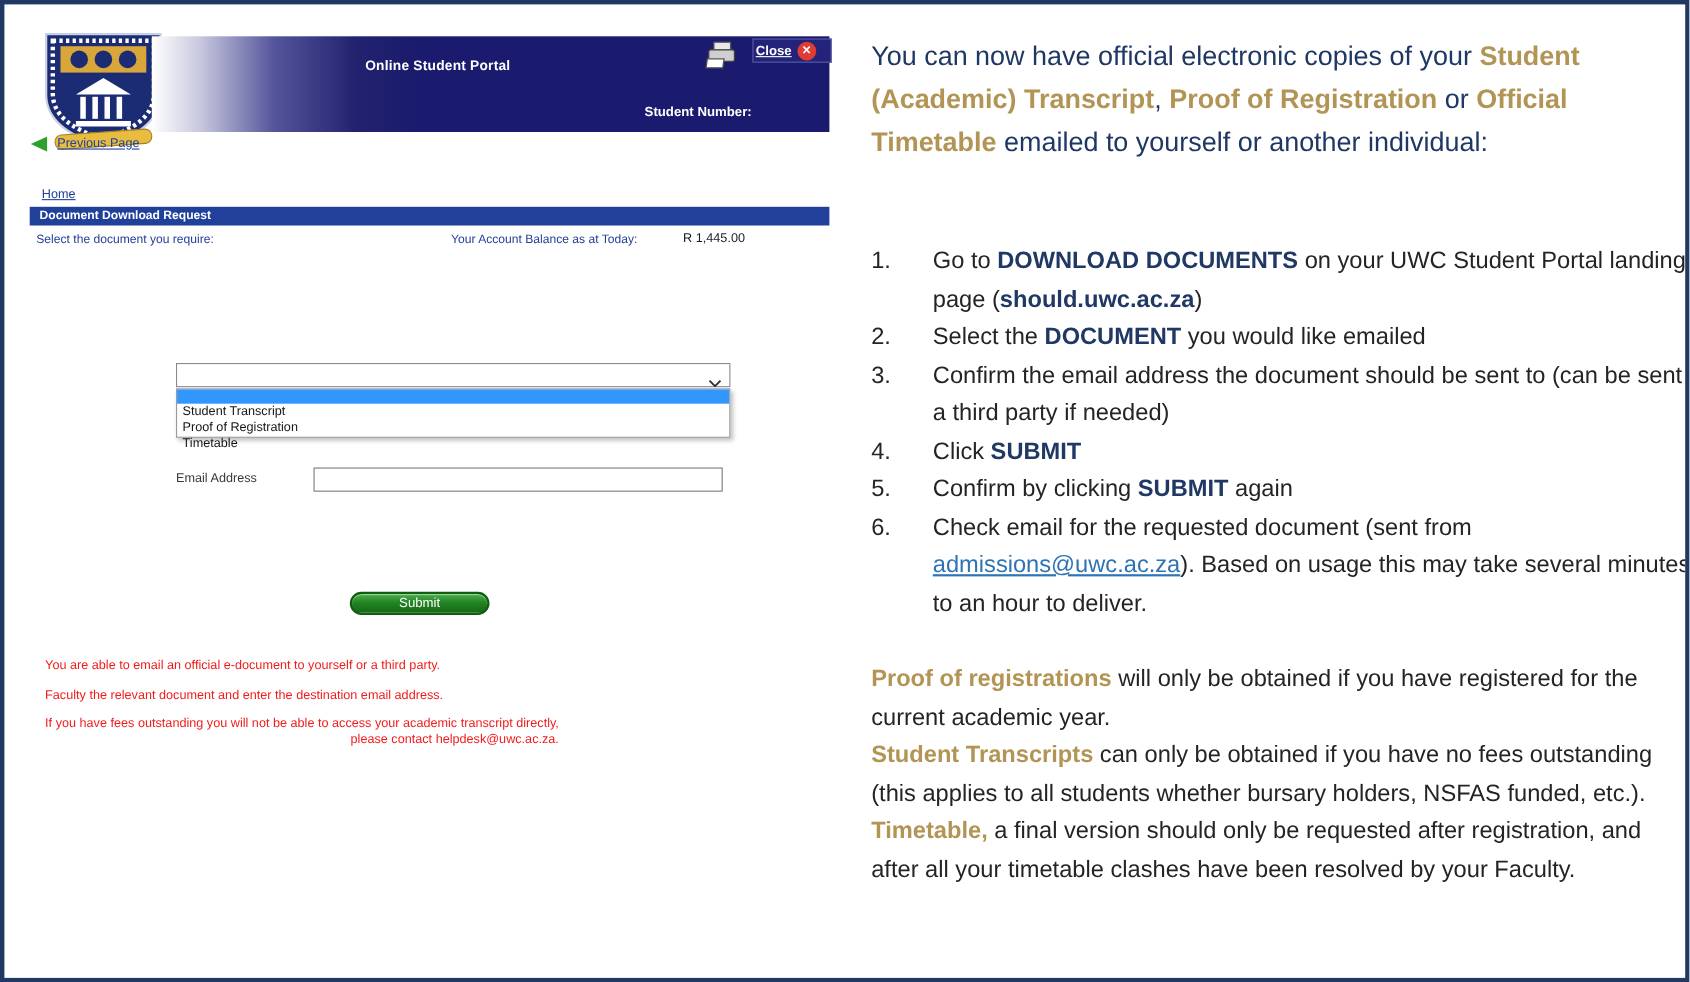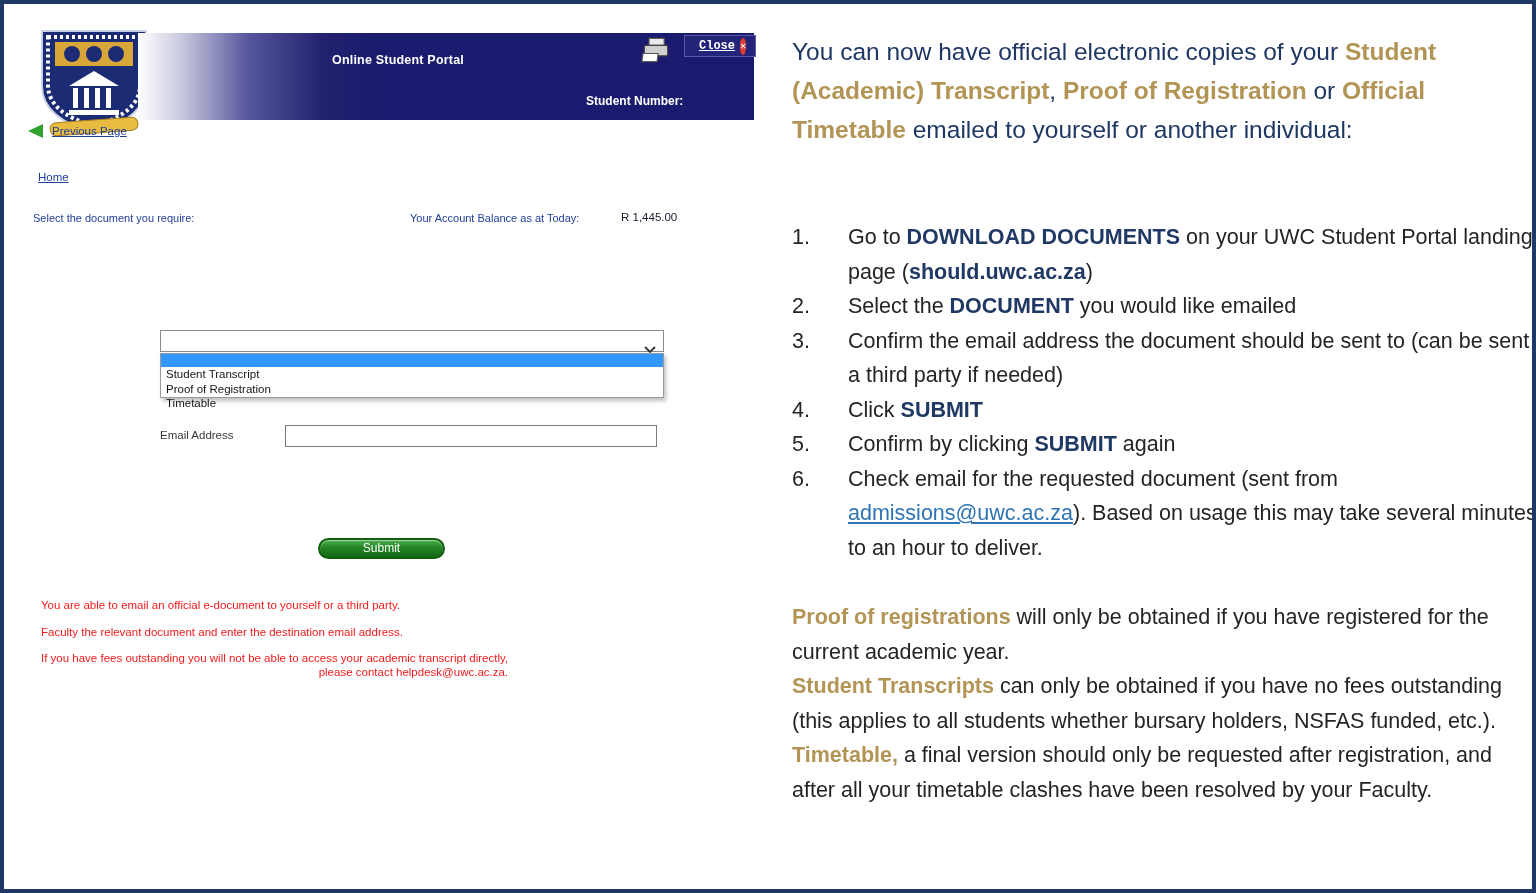--- a/index.html
+++ b/index.html
@@ -16,22 +16,22 @@
     position:absolute; left:134px; top:29px; width:616px; height:87px;
     background:linear-gradient(90deg,#ffffff 0%,#c9c9df 7%,#55559c 18%,#22226f 30%,#1A1A6E 40%,#1A1A6E 100%);
   }
   .portal-title {
     position:absolute; left:150px; top:20px; width:220px; text-align:center;
     color:#fff; font-weight:bold; font-size:12.5px; letter-spacing:.2px;
   }
   .printer { position:absolute; left:503px; top:3px; }
   .close-box {
     position:absolute; left:546px; top:2px; width:72px; height:22px;
-    display:flex; align-items:center; gap:5px; padding:0 14px;
-    background:#23237a; border:1px solid #5a5aa8;font-family:Liberation Mono, monospace;
+    display:flex; align-items:center; gap:5px; padding:0 2px;
+    background:#23237a; border:1px solid #5a5aa8;
   }
   .close-link { color:#fff; font-weight:bold; font-size:12px; text-decoration:underline; cursor:pointer; }
   .close-x {
     width:17px; height:17px; border-radius:50%; background:#E03C31;
     color:#fff; font-size:10.5px; font-weight:bold; text-align:center; line-height:17px; cursor:pointer;
   }
   .student-number { position:absolute; left:448px; top:61px; color:#fff; font-weight:bold; font-size:12px;text-align:right; }
   .prev-row { position:absolute; left:24px; top:120px; display:flex; align-items:center; gap:9px; }
   .prev-link { color:#20409A; font-size:11.5px; text-decoration:underline; cursor:pointer; }
   .home-link { position:absolute; left:34px; top:167px; color:#20409A; font-size:11.5px; text-decoration:underline; cursor:pointer; }
@@ -129,20 +129,21 @@
 
     <div class="prev-row">
       <svg width="15" height="14">
         <polygon points="15,0 0,7 15,14" fill="#2FA12F"></polygon>
       </svg>
       <span class="prev-link">Previous Page</span>
     </div>
 
     <span class="home-link">Home</span>
 
+    <div class="section-bar">Document Download Request</div>
 
     <div class="prompt">Select the document you require:</div>
     <div class="balance-label">Your Account Balance as at Today:</div>
     <div class="balance-value">R 1,445.00</div>
 
     <div class="doc-select">
       <span class="chev">
         <svg width="12" height="7" viewBox="0 0 12 7">
             <path d="M1 1 L6 6 L11 1" stroke="#333" stroke-width="1.8" fill="none"></path>
           </svg>

